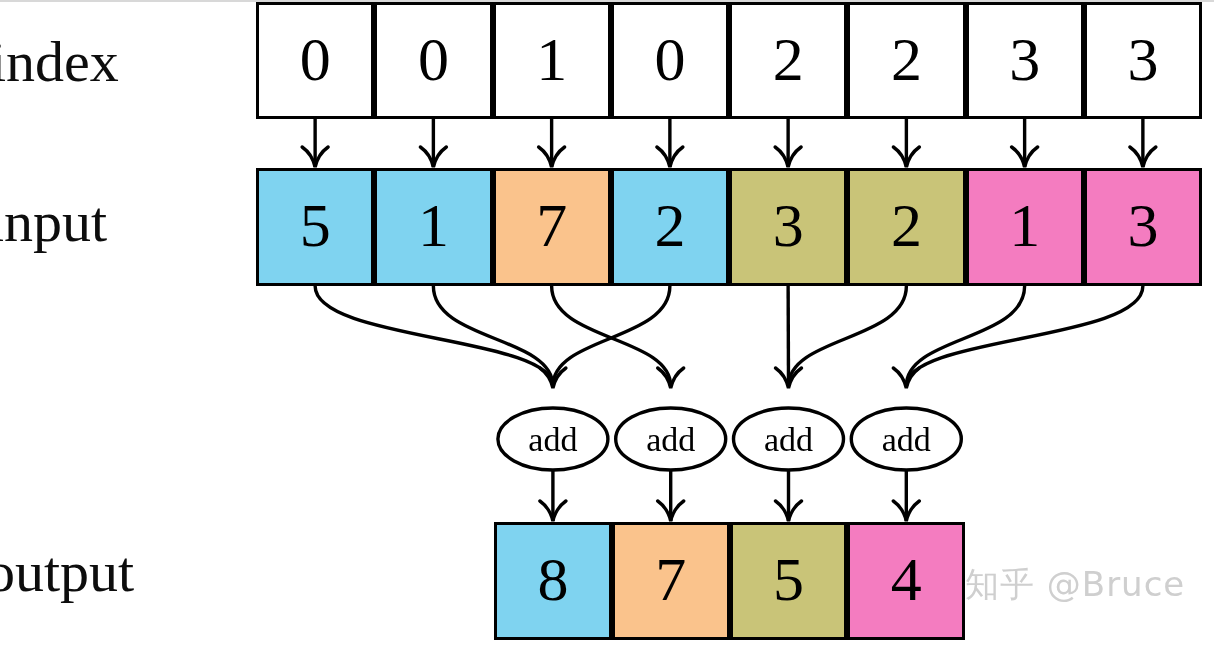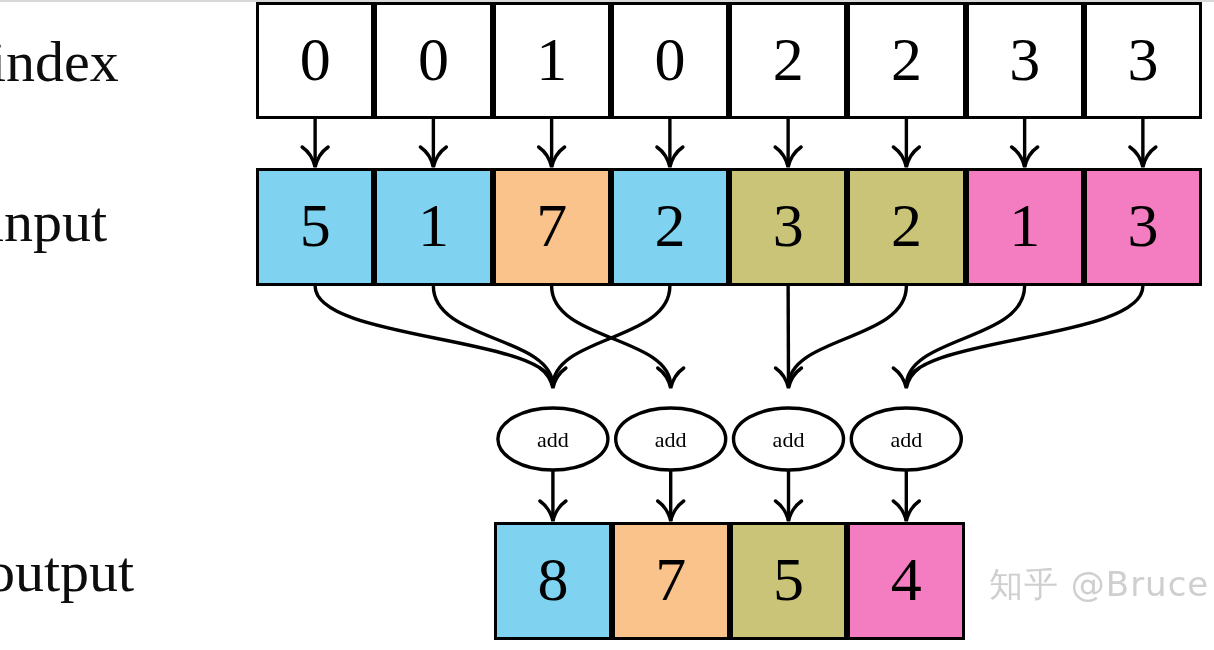--- a/index.html
+++ b/index.html
@@ -66,37 +66,36 @@
     stroke-linecap: round;
   }
   .ell {
     fill: #ffffff;
     stroke: #000000;
     stroke-width: 3.4;
   }
   .add-label {
     position: absolute;
     font-family: "Liberation Serif", "DejaVu Serif", serif;
-    font-size: 22px;
+    font-size: 34px;
     color: #000000;
     transform: translate(-50%, -50%);
     line-height: 1;
     white-space: nowrap;
     text-align: center;
   }
   #watermark {
     position: absolute;
     left: 965px;
     top: 562px;
     font-family: "DejaVu Sans", "Liberation Sans", sans-serif;
     font-size: 34px;
     color: #cfcfcf;
     white-space: nowrap;
     letter-spacing: 1px;
-    margin-left: 24px;
   }
 </style>
 </head>
 <body>
 
 <div id="stage">
 
   <div id="topRule"></div>
 
   <div class="row-label" id="lbl-index">index</div>

